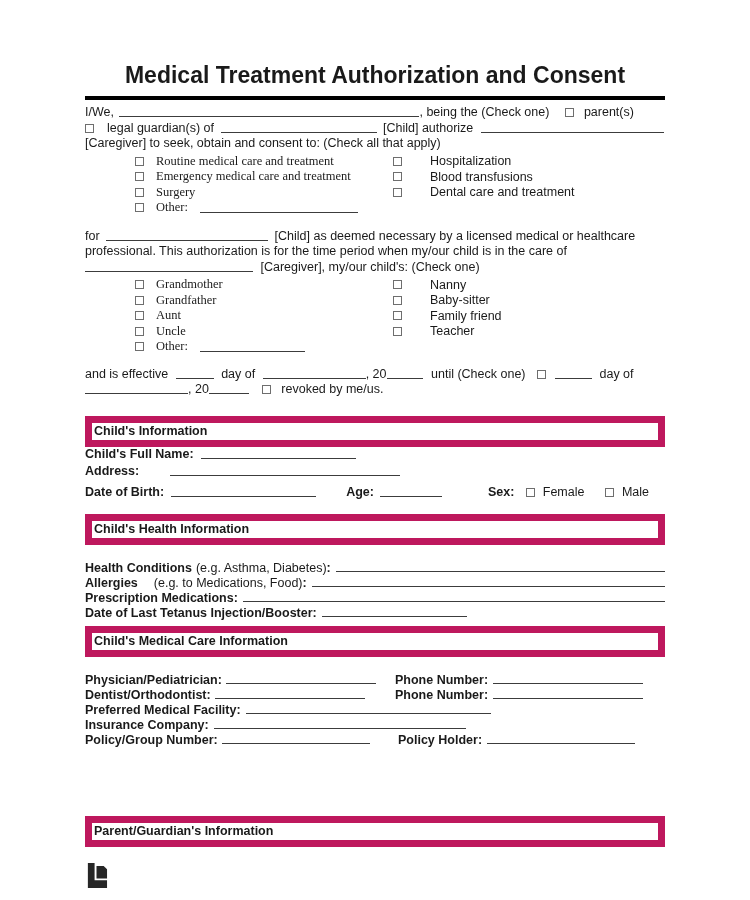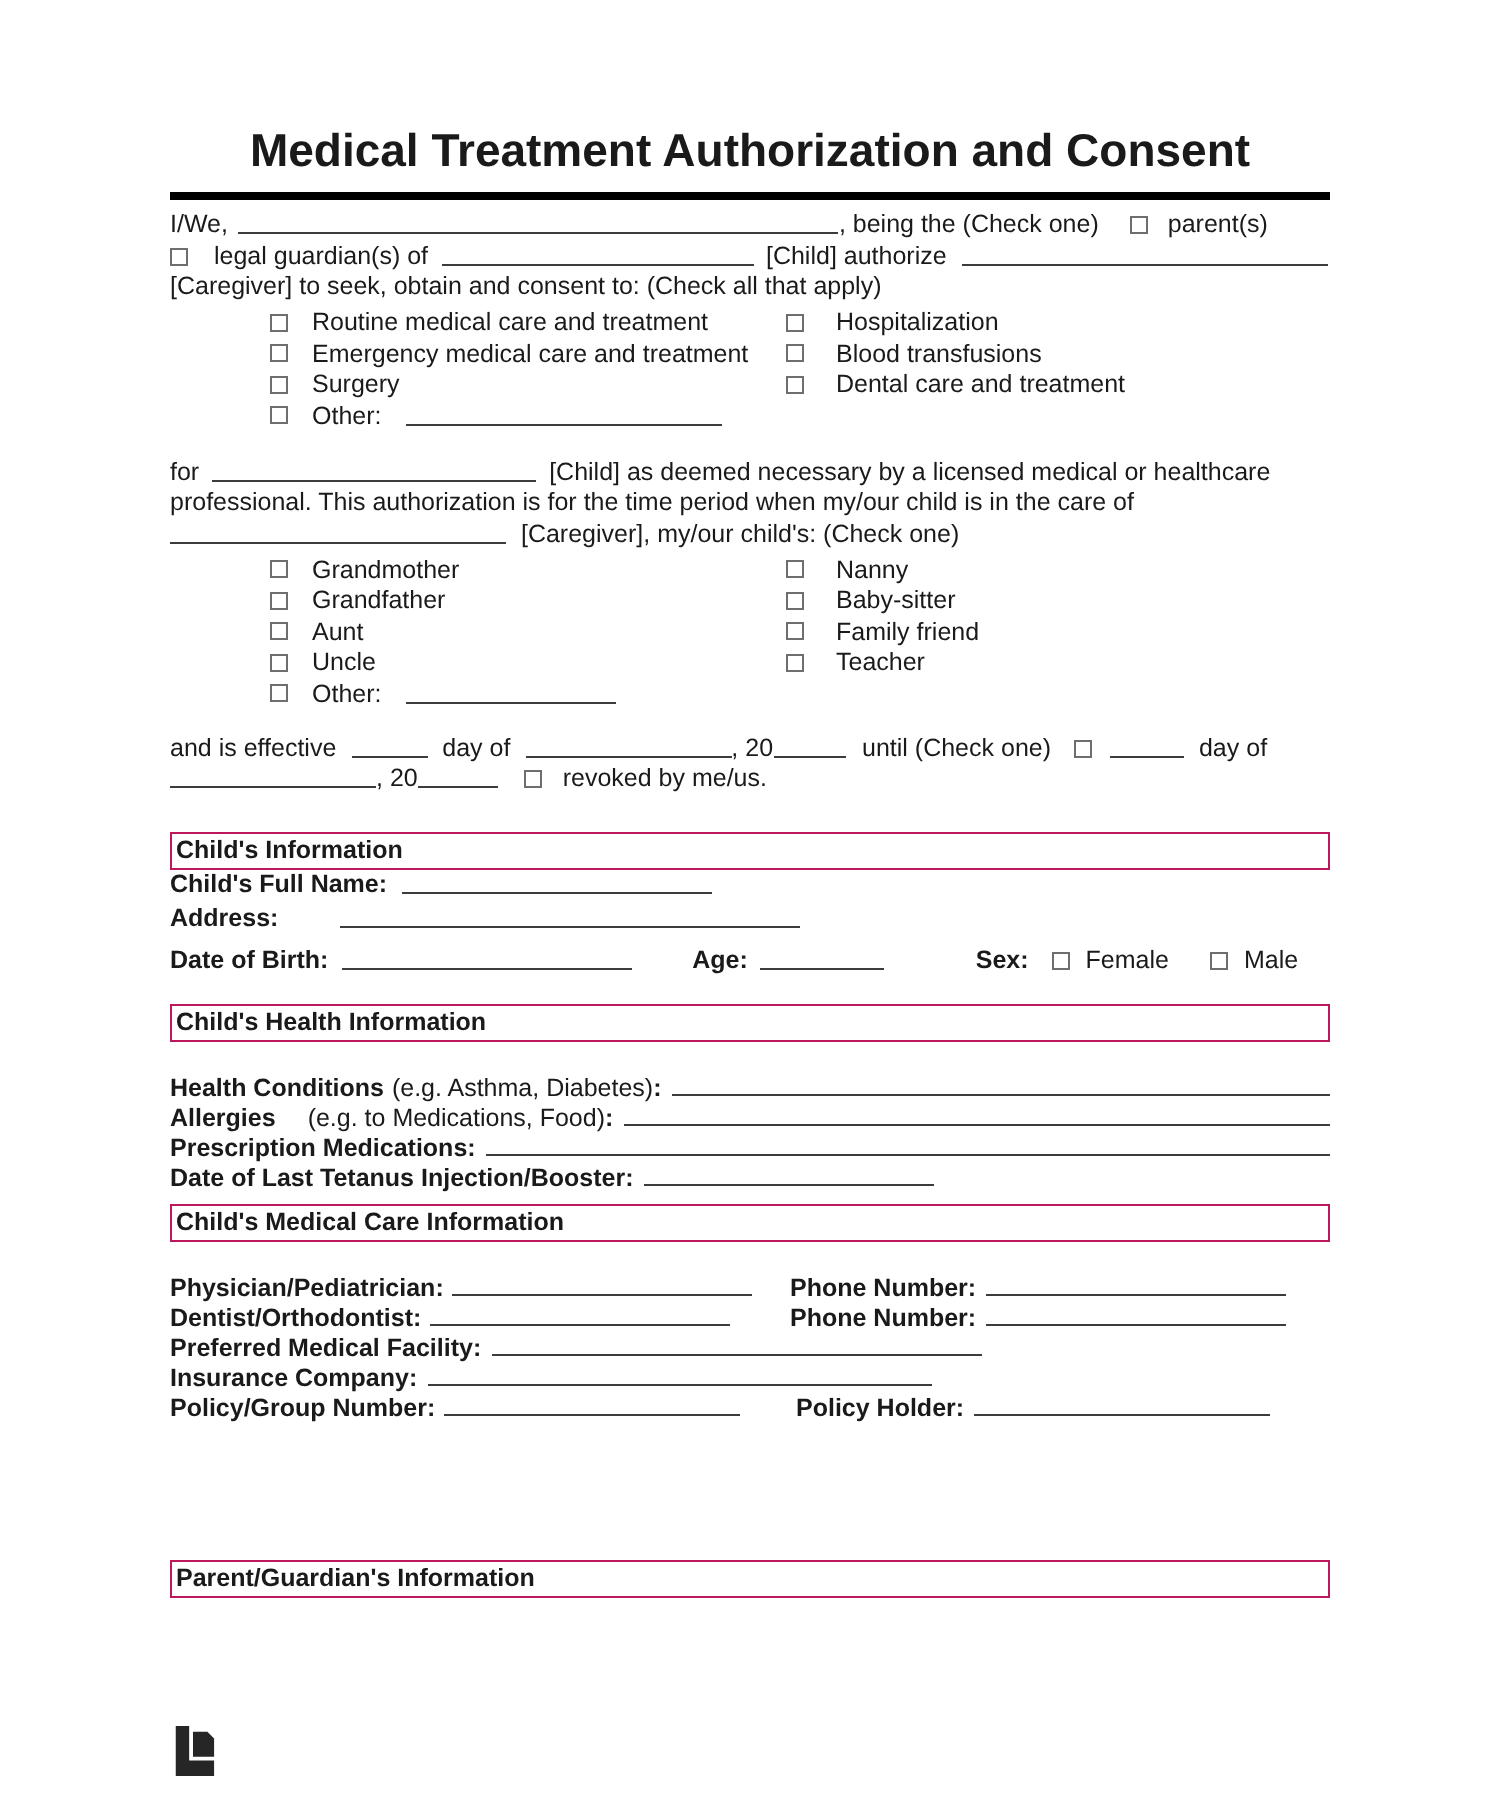--- a/index.html
+++ b/index.html
@@ -10,23 +10,23 @@
     font-size:12.5px; overflow:hidden;
   }
   .content { position:absolute; left:85px; top:62px; width:580px; }
   .title { margin:0; font-size:23px; font-weight:bold; text-align:center; white-space:nowrap; }
   .rule { height:4px; background:#000; margin-top:7px; }
   .line { line-height:15.5px; white-space:nowrap; }
   .blank { display:inline-block; border-bottom:1px solid #3c3c3c; height:10px; vertical-align:-1px; }
   .cb { display:inline-block; width:9px; height:9px; border:1px solid #6e6e6e; background:#fff; flex:none; vertical-align:-1px; }
   .b { font-weight:bold; }
   .cbrow { display:flex; margin-left:50px; height:15.5px; align-items:center; }
-  .cbcell-l { width:258px; display:flex; align-items:center; gap:12px; }
-  .cbcell-r { display:flex; align-items:center; gap:16px; }
-  .secbox { border:1px solid #be185d; font-weight:bold; padding:1px 0 2px 2px; line-height:14px; }
+  .cbcell-l { width:258px; display:flex; align-items:center; gap:12px;font-family:Liberation Serif, serif; }
+  .cbcell-r { display:flex; align-items:center; gap:28px; }
+  .secbox { border:7px solid #be185d; font-weight:bold; padding:1px 0 2px 2px; line-height:14px; }
   .frow { display:flex; align-items:baseline; line-height:15px; }
   .sp { display:inline-block; }
   .logo { position:absolute; left:85px; bottom:8px; }
   .mt2{margin-top:2px}.mt12{margin-top:12px}.mt13{margin-top:13px}
   .mt14{margin-top:14px}.mt15{}.mt16{margin-top:16px}
   .mt17{margin-top:5px}.mt18{margin-top:18px}.mt68{margin-top:68px}
 </style>
 </head>
 <body>
 

